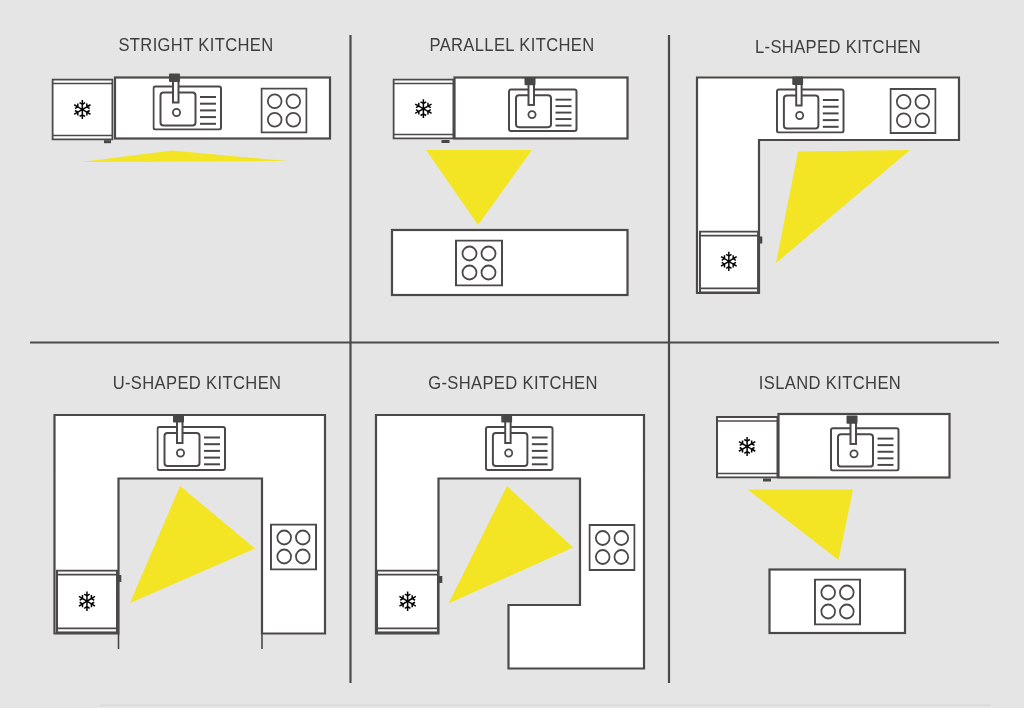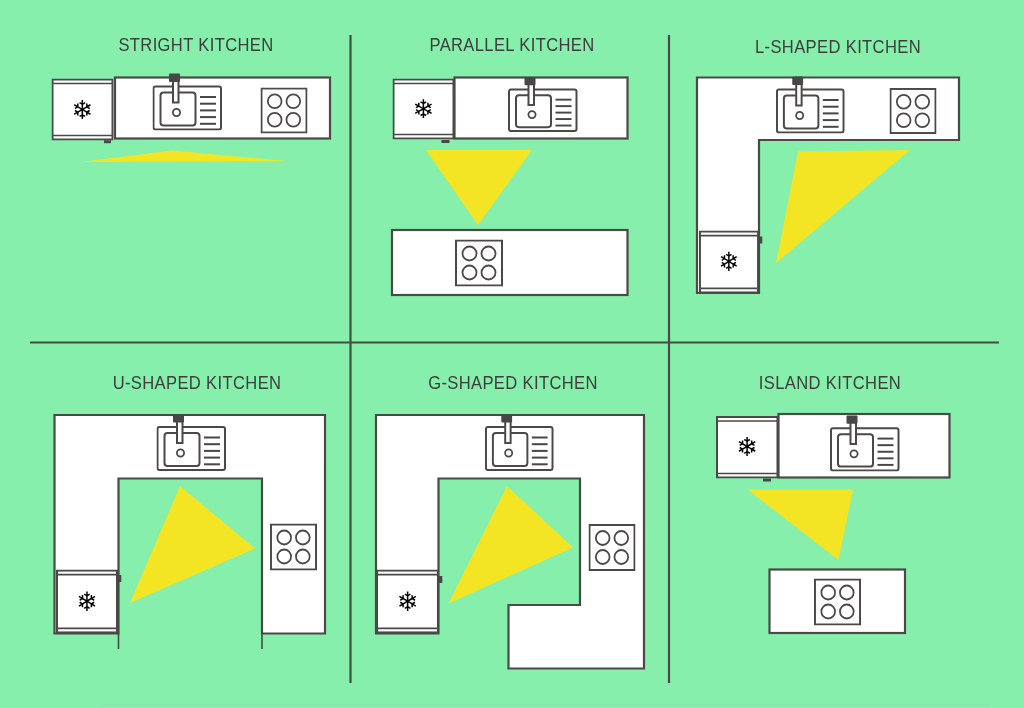--- a/index.html
+++ b/index.html
@@ -1,20 +1,20 @@
 <!DOCTYPE html>
 <html><head>
 <meta charset="utf-8">
 <style>
   html,body{margin:0;padding:0;}
   body{font-family:"Liberation Sans", sans-serif;}
   .canvas{
     position:relative;
     width:1024px;height:708px;
-    background:#86efac;
+    background:#e5e5e5;
     overflow:hidden;
   }
   .canvas svg{position:absolute;left:0;top:0;}
   .panel-title{
     position:absolute;
     transform:translateX(-50%) scaleX(.92);
     transform-origin:center;
     font-size:18px;
     letter-spacing:.4px;
     color:#3d3d3b;

